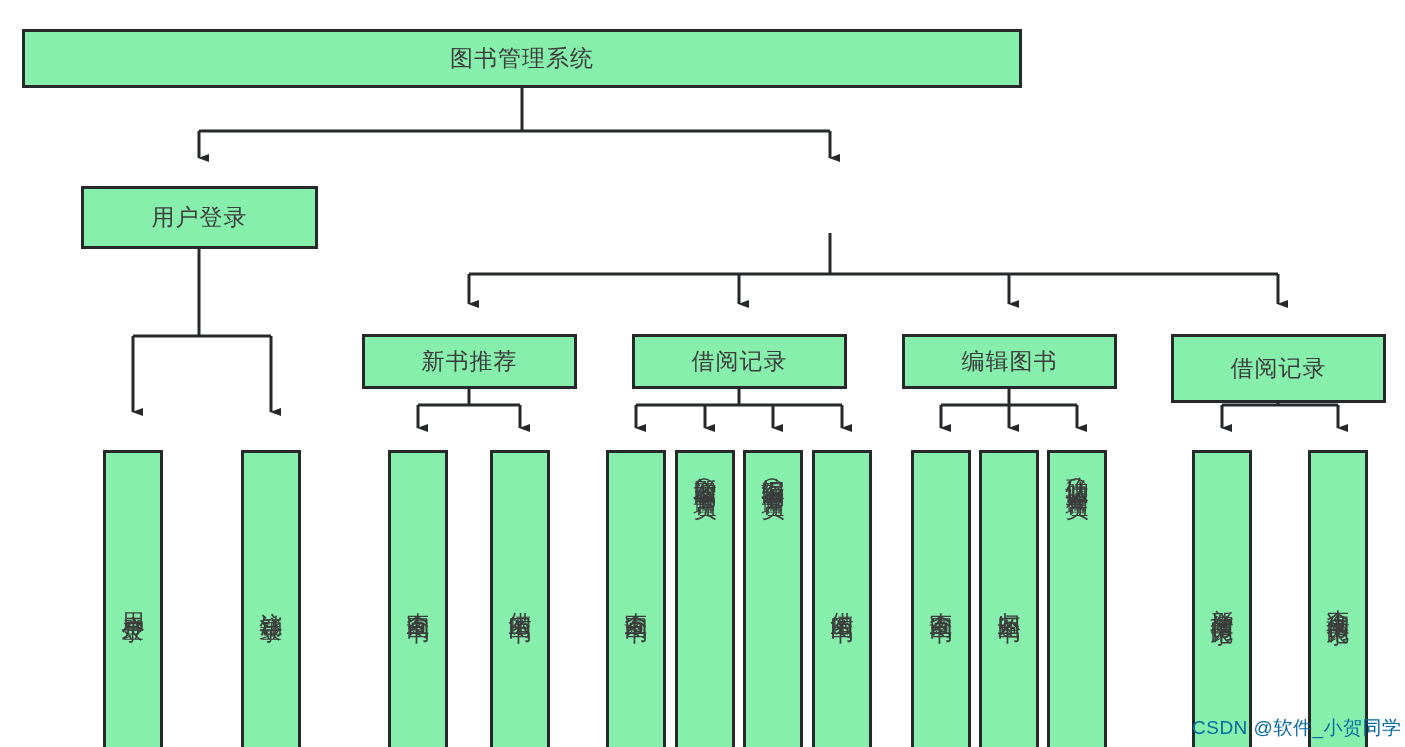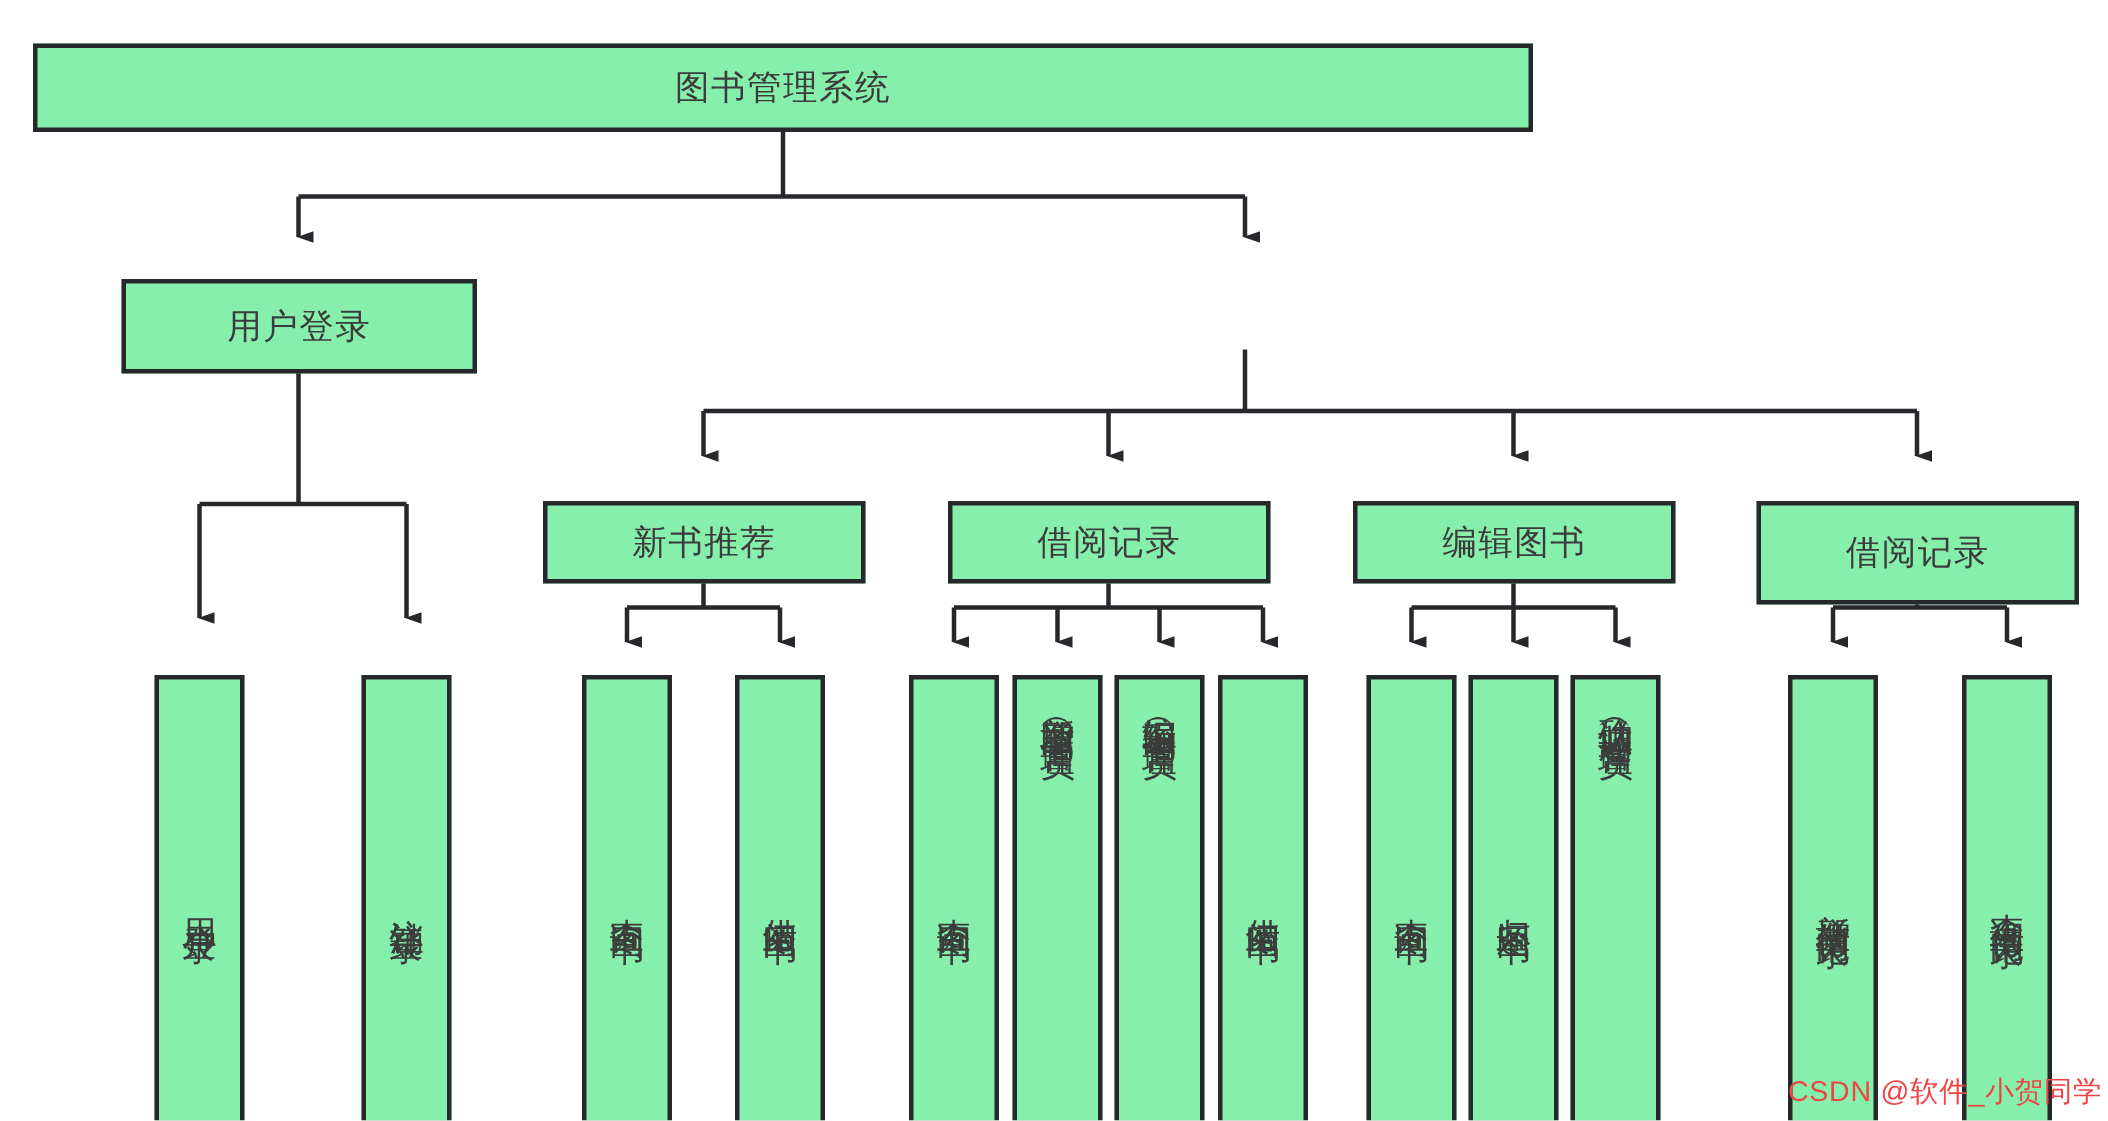--- a/index.html
+++ b/index.html
@@ -53,21 +53,21 @@
     letter-spacing: 3px;
     white-space: nowrap;
     font-size: 23px;
     line-height: 1;
   }
   .node-box.top-aligned {
     align-items: flex-start;
   }
   .watermark {
     position: absolute;
-    color: #ef4444;
+    color: #0369a1;
     font-size: 19px;
     white-space: nowrap;
     user-select: none;
     letter-spacing: 0.5px;
   }
 </style>
 </head>
 <body>
 
 <div id="stage">

